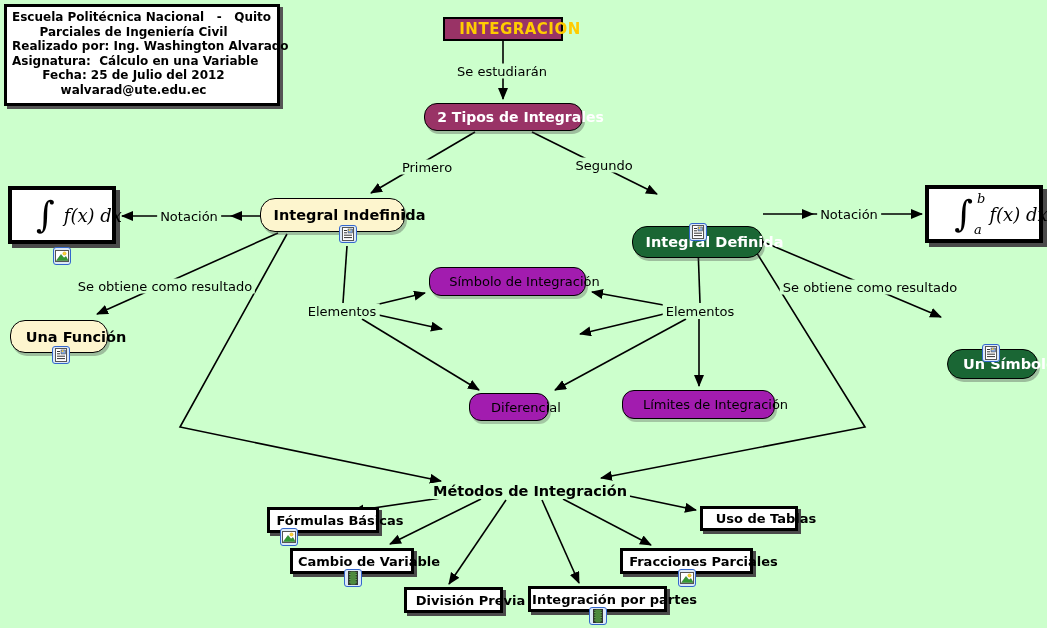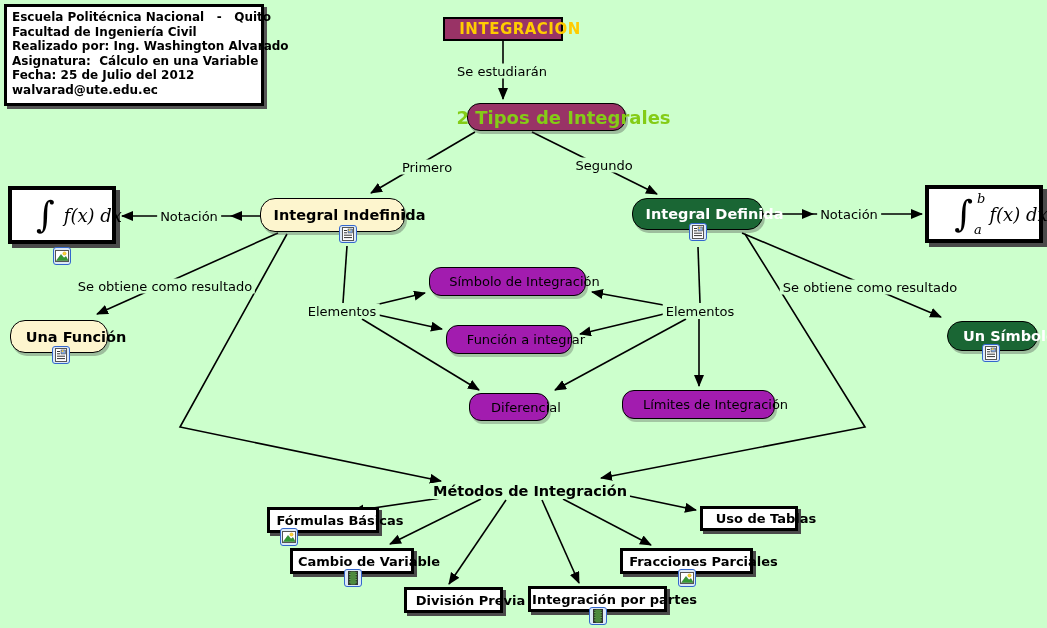--- a/index.html
+++ b/index.html
@@ -8,27 +8,27 @@
     background:#CCFFCC; overflow:hidden;
     font-family:"DejaVu Sans","Liberation Sans",sans-serif;
     color:#000;
   }
   svg.wires { position:absolute; left:0; top:0; width:1047px; height:628px; }
   svg.wires line, svg.wires polyline { stroke:#000; stroke-width:1.6; fill:none; }
 
   .node { position:absolute; box-sizing:border-box; display:flex; align-items:center; justify-content:center; text-align:center; white-space:nowrap;padding-left:34px; }
 
   .title-box { background:#993366; border:2px solid #000; color:#FFCC00; font-weight:bold; font-size:15px; letter-spacing:0.5px; }
-  .maroon-round { background:#993366; border:1.6px solid #000; border-radius:13px; color:#84cc16; font-weight:bold; font-size:18px; box-shadow:2px 3px 0 rgba(70,70,70,0.35);margin-left:43px; }
+  .maroon-round { background:#993366; border:1.6px solid #000; border-radius:13px; color:#ffffff; font-weight:bold; font-size:14px; box-shadow:2px 3px 0 rgba(70,70,70,0.35); }
   .cream-round { background:#FDF5CE; border:1.6px solid #000; border-radius:15px; font-weight:bold; font-size:14.5px; box-shadow:2px 3px 0 rgba(70,70,70,0.35); }
-  .green-round { background:#1A6634; border:1.6px solid #000; border-radius:15px; color:#fff; font-weight:bold; font-size:14.5px; box-shadow:2px 3px 0 rgba(70,70,70,0.35); }
+  .green-round { background:#1A6634; border:1.6px solid #000; border-radius:15px; color:#fff; font-weight:bold; font-size:14.5px; box-shadow:2px 3px 0 rgba(70,70,70,0.35);margin-top:28px; }
   .orange-round { background:#a21caf; border:1.6px solid #000; border-radius:12px; font-size:13px; box-shadow:2px 3px 0 rgba(70,70,70,0.3); }
   .white-rect { background:#fff; border:3px solid #000; font-weight:bold; font-size:13px; box-shadow:3px 3px 0 #4a4a4a; }
 
-  .info-box { position:absolute; left:4px; top:4px; width:243px; background:#fff; border:3px solid #000; box-shadow:3px 3px 0 #555; padding:3px 6px 5px 5px; }
+  .info-box { position:absolute; left:4px; top:4px; width:243px; background:#fff; border:3px solid #000; box-shadow:3px 3px 0 #555; padding:3px 22px 5px 5px;text-align:center; }
   .info-line { font-weight:bold; font-size:12px; line-height:14.6px; white-space:pre; }
 
   .label { position:absolute; transform:translate(-50%,-50%); background:#CCFFCC; font-size:13px; padding:0 3px; white-space:nowrap; }
   .label.bold { font-weight:bold; font-size:14.5px; }
 
   .formula-box { background:#fff; border:4px solid #000; box-shadow:4px 4px 0 #4a4a4a; font-family:"DejaVu Serif","Liberation Serif",serif; }
   .int-sign { font-size:36px; font-weight:normal; line-height:36px; }
   .f-body { font-style:italic; font-size:18px; margin-left:9px; }
   .limits { display:inline-flex; flex-direction:column; justify-content:space-between; height:44px; font-style:italic; font-size:13px; line-height:13px; }
   .limits .up { margin-left:4px; }
@@ -71,21 +71,21 @@
     <line x1="468" y1="494" x2="353" y2="511" marker-end="url(#ah)"></line>
     <line x1="481" y1="499" x2="390" y2="544" marker-end="url(#ah)"></line>
     <line x1="506" y1="500" x2="449" y2="584" marker-end="url(#ah)"></line>
     <line x1="542" y1="500" x2="579" y2="583" marker-end="url(#ah)"></line>
     <line x1="563" y1="499" x2="651" y2="545" marker-end="url(#ah)"></line>
     <line x1="610" y1="492" x2="696" y2="510" marker-end="url(#ah)"></line>
   </svg>
 
   <div class="info-box">
     <div class="info-line">Escuela Politécnica Nacional   -   Quito</div>
-    <div class="info-line">Facultad de Ingeniería Civil</div>
+    <div class="info-line">Parciales de Ingeniería Civil</div>
     <div class="info-line">Realizado por: Ing. Washington Alvarado</div>
     <div class="info-line">Asignatura:  Cálculo en una Variable</div>
     <div class="info-line">Fecha: 25 de Julio del 2012</div>
     <div class="info-line">walvarad@ute.edu.ec</div>
   </div>
 
   <div class="node title-box" style="left:443px; top:17px; width:120px; height:24px;">INTEGRACION</div>
   <div class="label" style="left:502px; top:71px;">Se estudiarán</div>
   <div class="node maroon-round" style="left:424px; top:103px; width:159px; height:28px;">2 Tipos de Integrales</div>
   <div class="label" style="left:427px; top:167px;">Primero</div>
@@ -172,21 +172,20 @@
         <line x1="5" y1="7.8" x2="8" y2="7.8" stroke="#333"></line>
         <line x1="5" y1="10.2" x2="13" y2="10.2" stroke="#333"></line>
         <line x1="5" y1="12.6" x2="13" y2="12.6" stroke="#333"></line>
       </svg>
     </div>
 
   <div class="label" style="left:342px; top:311px;">Elementos</div>
   <div class="label" style="left:700px; top:311px;">Elementos</div>
 
   <div class="node orange-round" style="left:429px; top:267px; width:157px; height:29px;">Símbolo de Integración</div>
-  <div class="node orange-round" style="left:446px; top:325px; width:126px; height:29px;">Función a integrar</div>
   <div class="node orange-round" style="left:469px; top:393px; width:80px; height:28px;">Diferencial</div>
   <div class="node orange-round" style="left:622px; top:390px; width:153px; height:29px;">Límites de Integración</div>
 
   <div class="label bold" style="left:530px; top:491px;">Métodos de Integración</div>
 
   <div class="node white-rect" style="left:233px; top:507px; width:112px; height:26px;margin-left:34px;">Fórmulas Básicas</div>
   <div class="res-icon" style="left:280px; top:528px;">
       <svg viewBox="0 0 18 18">
         <rect x="0.5" y="0.5" width="17" height="17" rx="2.5" fill="#dce9f7" stroke="#3366cc"></rect>
         <rect x="2.5" y="3.5" width="13" height="11" fill="#fff" stroke="#555"></rect>

